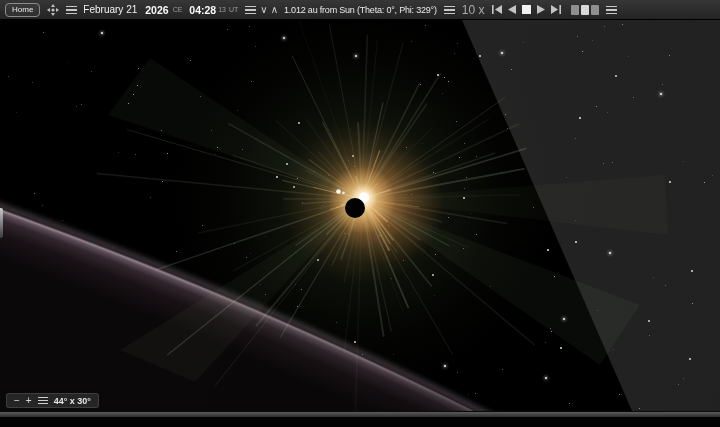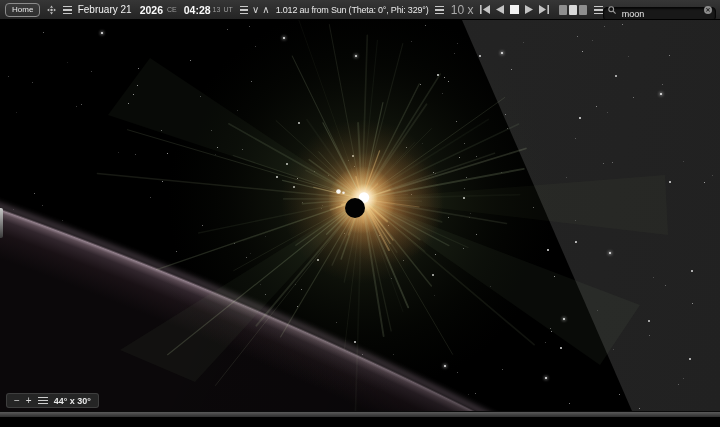--- a/index.html
+++ b/index.html
@@ -115,28 +115,20 @@
     </div>
 
     <div class="panels">
       <div class="p"></div>
       <div class="p mid"></div>
       <div class="p"></div>
     </div>
 
     <div class="tb burger"></div>
 
-    <div class="searchbox">
-      <svg class="mag" width="8" height="8" viewBox="0 0 8 8">
-        <circle cx="3.2" cy="3.2" r="2.4" fill="none" stroke="#9a9a9a" stroke-width="1.1"></circle>
-        <line x1="5" y1="5" x2="7.6" y2="7.6" stroke="#9a9a9a" stroke-width="1.1"></line>
-        </svg>
-      <input type="text" value="moon" style="">
-      <div class="clearbtn">✕</div>
-    </div>
   </div>
 
   <div class="viewport">
     <div class="milkyway"></div>
     <div id="starfield">
         <div class="star" style="left: 132.8px; top: 74.3px; width: 1px; height: 1px; opacity: 0.76;"></div>
         <div class="star" style="left: 463.5px; top: 168.4px; width: 1px; height: 1px; opacity: 0.44;"></div>
         <div class="star" style="left: 379.1px; top: 214.5px; width: 1px; height: 1px; opacity: 0.56;"></div>
         <div class="star" style="left: 391.4px; top: 258.3px; width: 1px; height: 1px; opacity: 0.29;"></div>
         <div class="star" style="left: 327.7px; top: 154.5px; width: 1px; height: 1px; opacity: 0.3;"></div>

